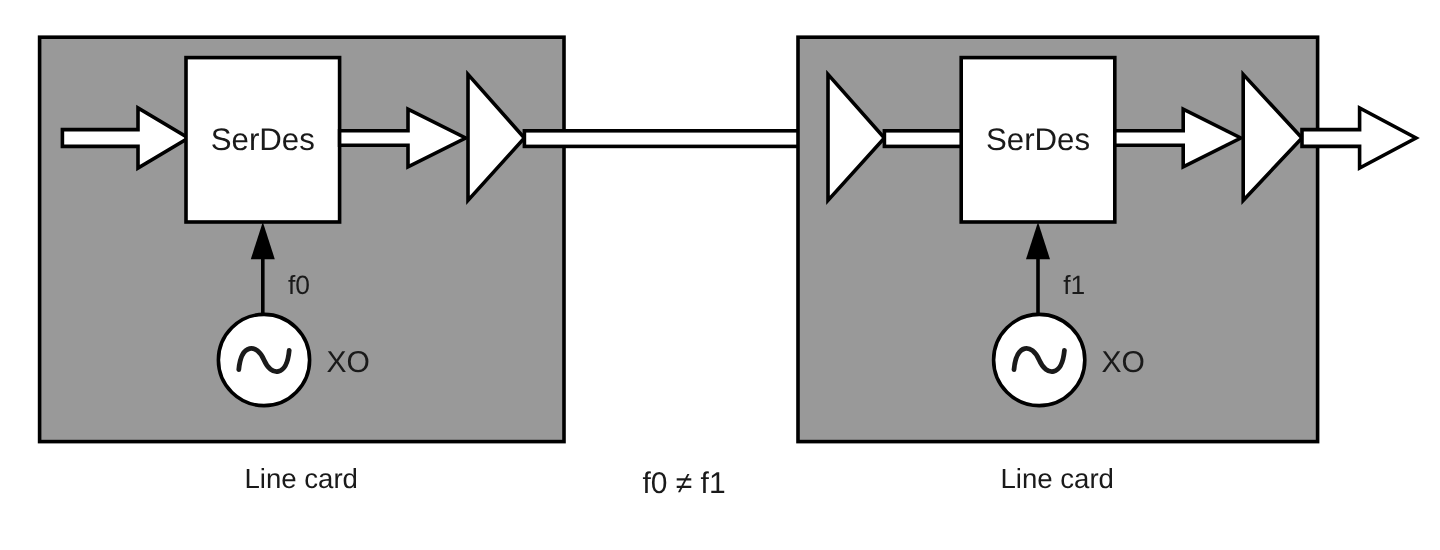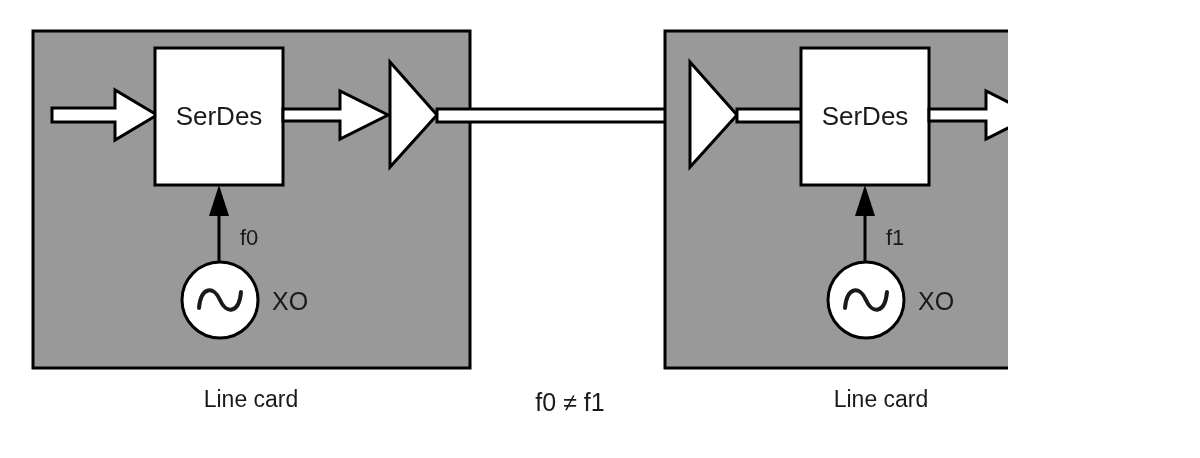--- a/index.html
+++ b/index.html
@@ -5,21 +5,21 @@
   html, body {
     margin: 0;
     padding: 0;
     background: #ffffff;
   }
   body {
     font-family: "Liberation Sans", sans-serif;
   }
   #diagram-root {
     position: relative;
-    width: 1008px;
+    width: 1200px;
     height: 458px;
     background: #ffffff;
     overflow: hidden;
     border-radius: 22px;
   }
   #diagram-svg {
     position: absolute;
     top: 0;
     left: 0;
     width: 1200px;

